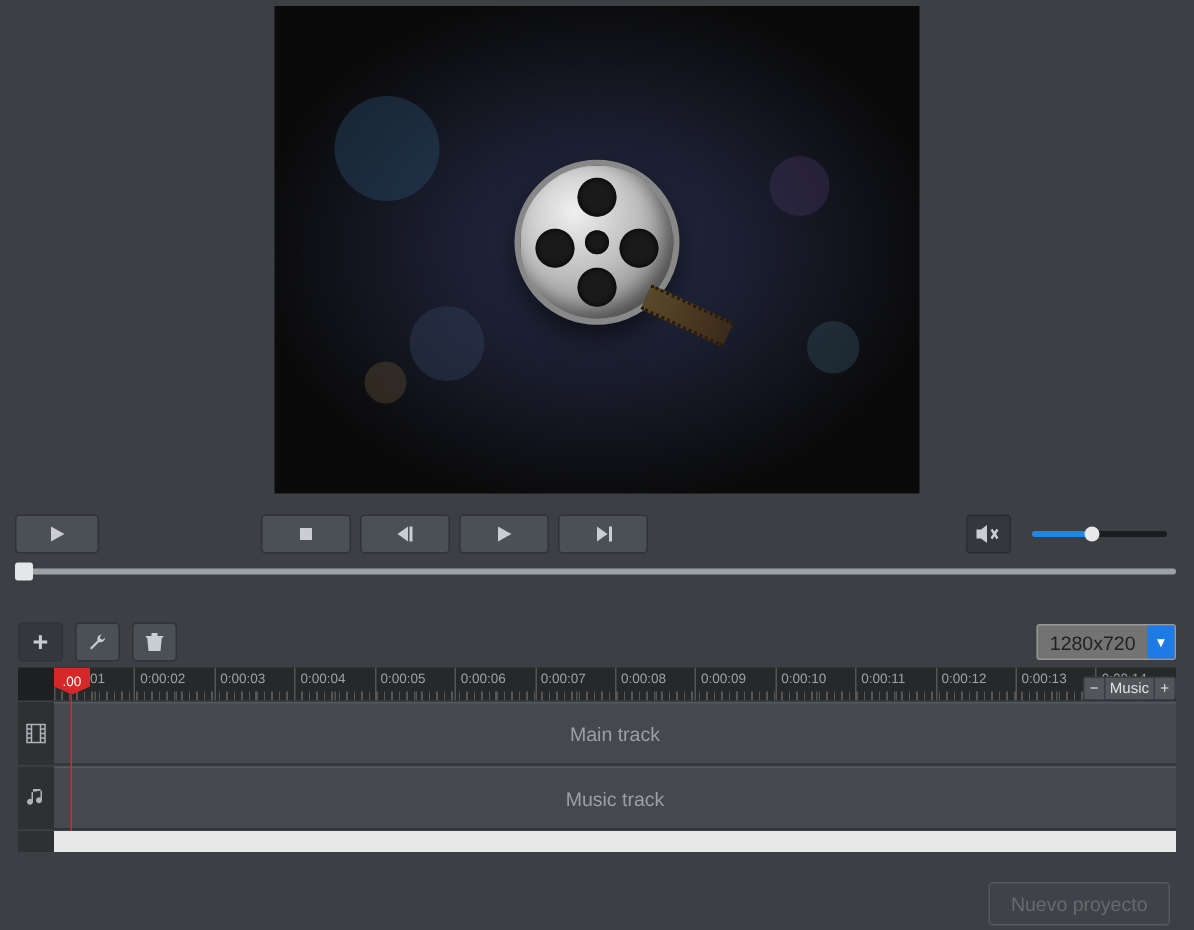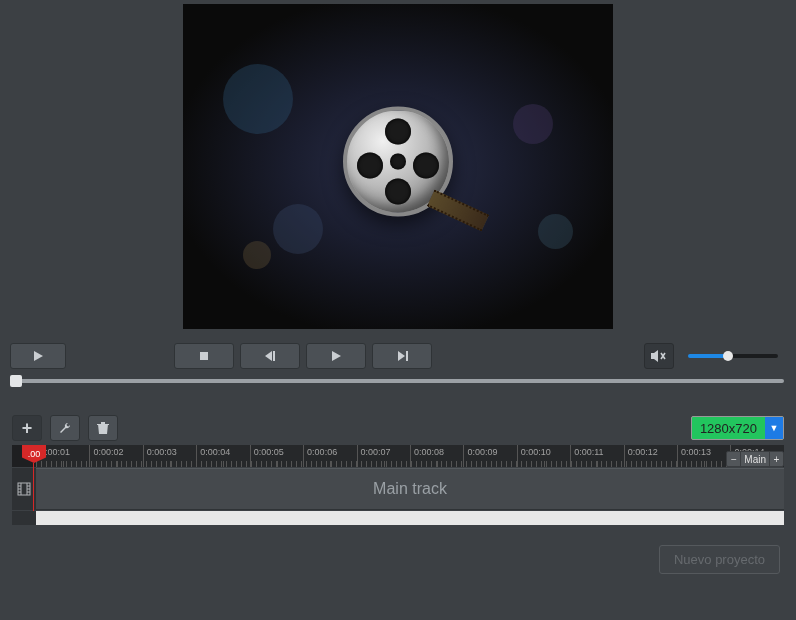--- a/index.html
+++ b/index.html
@@ -175,21 +175,21 @@
     display: flex;
     align-items: center;
     justify-content: center;
     color: #caced2;
     cursor: pointer;
   }
   .tool-btn.add { background: #34383c; font-size: 18px; font-weight: bold; }
   .tool-flex { flex: 1; }
   .res-select {
     height: 24px;
-    background: #22c55e;
+    background: #737373;
     color: #222;
     border: 1px solid #999;
     border-radius: 2px;
     display: flex;
     align-items: center;
   }
   .res-text {
     padding: 0 8px;
     font-size: 13px;
   }
@@ -274,21 +274,21 @@
   }
   .zoom-ctrl .zbtn {
     width: 14px;
     cursor: pointer;
     border-left: 1px solid #3a3d40;
   }
   .zoom-ctrl .zbtn:first-child { border-left: none; border-right: 1px solid #3a3d40; }
 
   .playhead {
     position: absolute;
-    left: 10px;
+    left: 24px;
     top: 0;
     width: 16px;
     height: 100%;
     pointer-events: none;
     padding-left: 12px;
   }
   .playhead-flag {
     position: absolute;
     top: 0;
     left: 0;
@@ -326,21 +326,21 @@
     justify-content: center;
     color: #b0b3b6;
     font-size: 13px;
   }
   .track-body {
     flex: 1;
     display: flex;
     align-items: center;
     justify-content: center;
     color: #9aa0a5;
-    font-size: 16px;
+    font-size: 13px;
     border-top: 1px solid #555a5e;
     border-bottom: 1px solid #2f3336;
   }
 
   .tl-scroll-outer {
     display: flex;
     height: 14px;
     margin-top: 1px;
   }
   .tl-scroll-head { width: 24px; background: #2e3134; }
@@ -481,21 +481,21 @@
           <div class="tick">0:00:09</div>
           <div class="tick">0:00:10</div>
           <div class="tick">0:00:11</div>
           <div class="tick">0:00:12</div>
           <div class="tick">0:00:13</div>
           <div class="tick">0:00:14</div>
         </div>
       <div class="minor-ticks"></div>
       <div class="zoom-ctrl">
         <span class="zbtn">−</span>
-        <span>Main</span>
+        <span>Music</span>
         <span class="zbtn">+</span>
       </div>
     </div>
   </div>
 
   <div class="track-row">
     <div class="track-icon">
       <svg width="14" height="14" viewBox="0 0 14 14">
           <rect x="1" y="1" width="12" height="12" fill="none" stroke="currentColor"></rect>
           <line x1="4" y1="1" x2="4" y2="13" stroke="currentColor"></line>
@@ -504,20 +504,28 @@
           <line x1="1" y1="7" x2="4" y2="7" stroke="currentColor"></line>
           <line x1="1" y1="10" x2="4" y2="10" stroke="currentColor"></line>
           <line x1="10" y1="4" x2="13" y2="4" stroke="currentColor"></line>
           <line x1="10" y1="7" x2="13" y2="7" stroke="currentColor"></line>
           <line x1="10" y1="10" x2="13" y2="10" stroke="currentColor"></line>
         </svg>
     </div>
     <div class="track-body">Main track</div>
   </div>
 
+  <div class="track-row">
+    <div class="track-icon">
+      <svg width="12" height="14" viewBox="0 0 12 14">
+          <path d="M4 1v8.5a2 2 0 1 1-1-1.7V3l7-1v6.5a2 2 0 1 1-1-1.7V1z" fill="currentColor"></path>
+        </svg>
+    </div>
+    <div class="track-body">Music track</div>
+  </div>
 
   <div class="tl-scroll-outer">
     <div class="tl-scroll-head"></div>
     <div class="tl-scroll"></div>
   </div>
 
   <div class="playhead">
     <div class="playhead-flag">.00</div>
     <div class="playhead-line"></div>
   </div>

